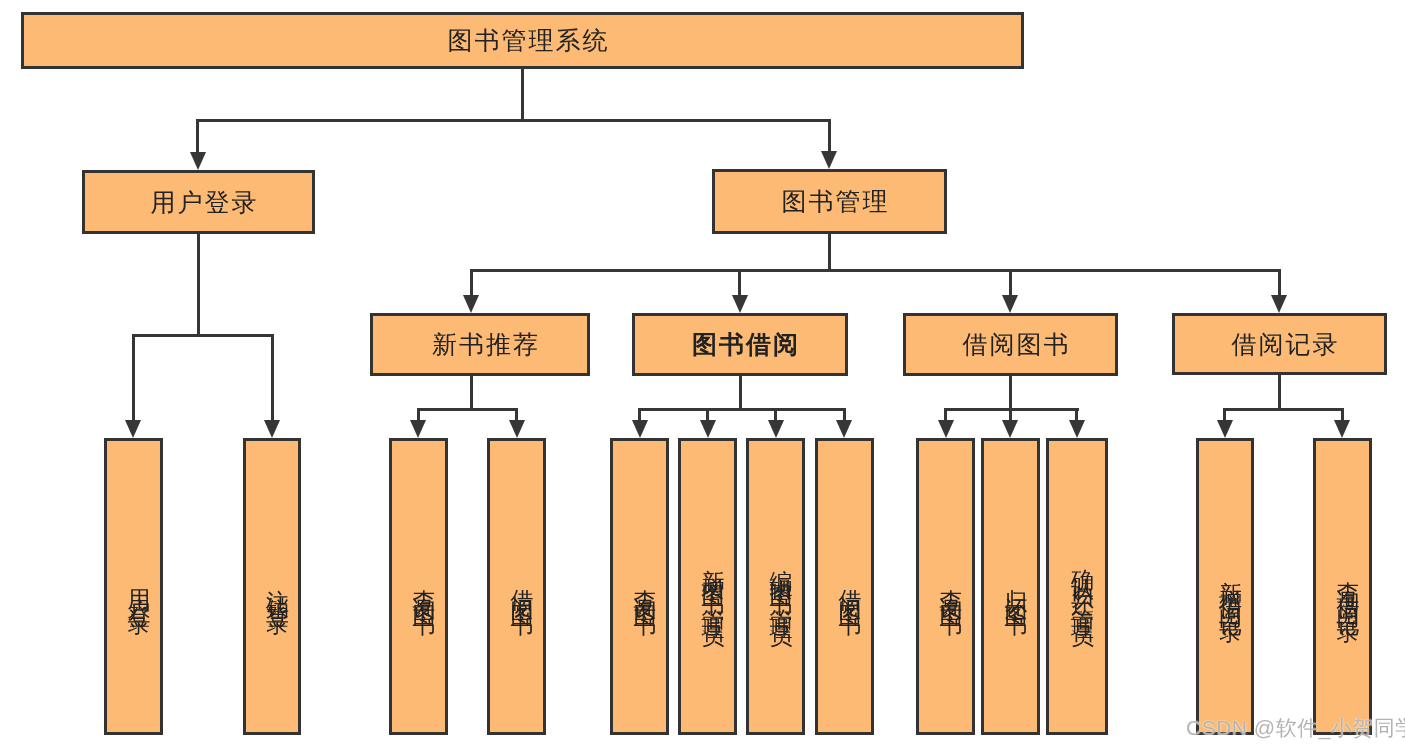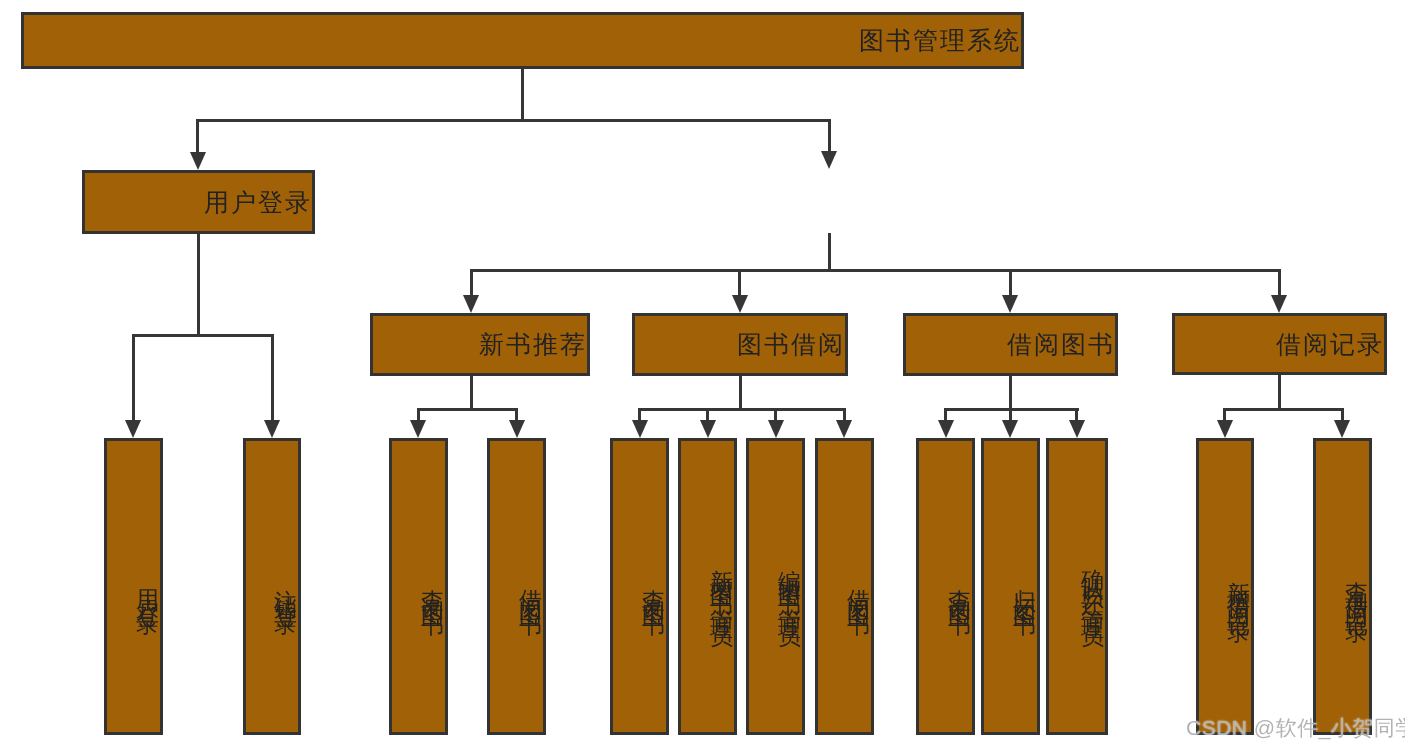--- a/index.html
+++ b/index.html
@@ -1,43 +1,43 @@
 <!DOCTYPE html>
 <html><head>
 <meta charset="utf-8">
 <style>
   html,body{margin:0;padding:0;background:#ffffff;}
   #canvas{
     position:relative;width:1405px;height:747px;background:#ffffff;overflow:hidden;
     font-family:"Liberation Sans",sans-serif;
   }
   .node{
-    position:absolute;background:#a16207;border:3px solid #333333;box-sizing:border-box;
-    display:flex;align-items:center;justify-content:flex-end;z-index:2;padding-left:12px;
+    position:absolute;background:#fdba74;border:3px solid #333333;box-sizing:border-box;
+    display:flex;align-items:center;justify-content:center;z-index:2;padding-left:12px;
   }
   .node .lbl{
     font-size:25px;letter-spacing:2px;color:#222222;white-space:nowrap;line-height:1;
   }
   .leaf .lbl{
     writing-mode:vertical-rl;text-orientation:upright;
     font-size:23px;letter-spacing:8px;color:#222222;line-height:1.05;white-space:normal;
   }
   .vline{position:absolute;width:3px;background:#363636;z-index:1;}
   .hline{position:absolute;height:3px;background:#363636;z-index:1;}
   .arr{
     position:absolute;width:0;height:0;z-index:1;
     border-left:8px solid transparent;border-right:8px solid transparent;
     border-top:18px solid #363636;
   }
   
   #root  {left:21px;  top:12px;  width:1003px;height:57px;}
   #l2-0  {left:82px;  top:170px; width:233px; height:64px;}
   #l2-1  {left:712px; top:169px; width:235px; height:65px;}
   #l3-0  {left:370px; top:313px; width:220px; height:63px;}
-  #l3-1  {left:632px; top:313px; width:216px; height:63px;}
+  #l3-1  {left:632px; top:313px; width:216px; height:63px;font-weight:bold;}
   #l3-2  {left:903px; top:313px; width:215px; height:63px;}
   #l3-3  {left:1172px;top:313px; width:215px; height:62px;}
   .leaf  {top:438px;height:297px;}
   #g1-0{left:104px;width:59px;} #g1-1{left:243px;width:58px;}
   #g2-0{left:389px;width:59px;} #g2-1{left:487px;width:59px;}
   #g3-0{left:610px;width:59px;} #g3-1{left:678px;width:59px;}
   #g3-2{left:746px;width:59px;} #g3-3{left:815px;width:59px;}
   #g4-0{left:916px;width:59px;} #g4-1{left:981px;width:59px;} #g4-2{left:1046px;width:62px;}
   #g5-0{left:1196px;width:58px;} #g5-1{left:1313px;width:59px;}
   #watermark{
@@ -50,20 +50,23 @@
 <body>
 
 <div id="canvas">
 
   <div class="node" id="root">
     <span class="lbl">图书管理系统</span>
   </div>
 
   <div class="node" id="l2-0">
     <span class="lbl">用户登录</span>
+  </div>
+  <div class="node" id="l2-1">
+    <span class="lbl">图书管理</span>
   </div>
 
   <div class="node" id="l3-0">
     <span class="lbl">新书推荐</span>
   </div>
   <div class="node" id="l3-1">
     <span class="lbl">图书借阅</span>
   </div>
   <div class="node" id="l3-2">
     <span class="lbl">借阅图书</span>

